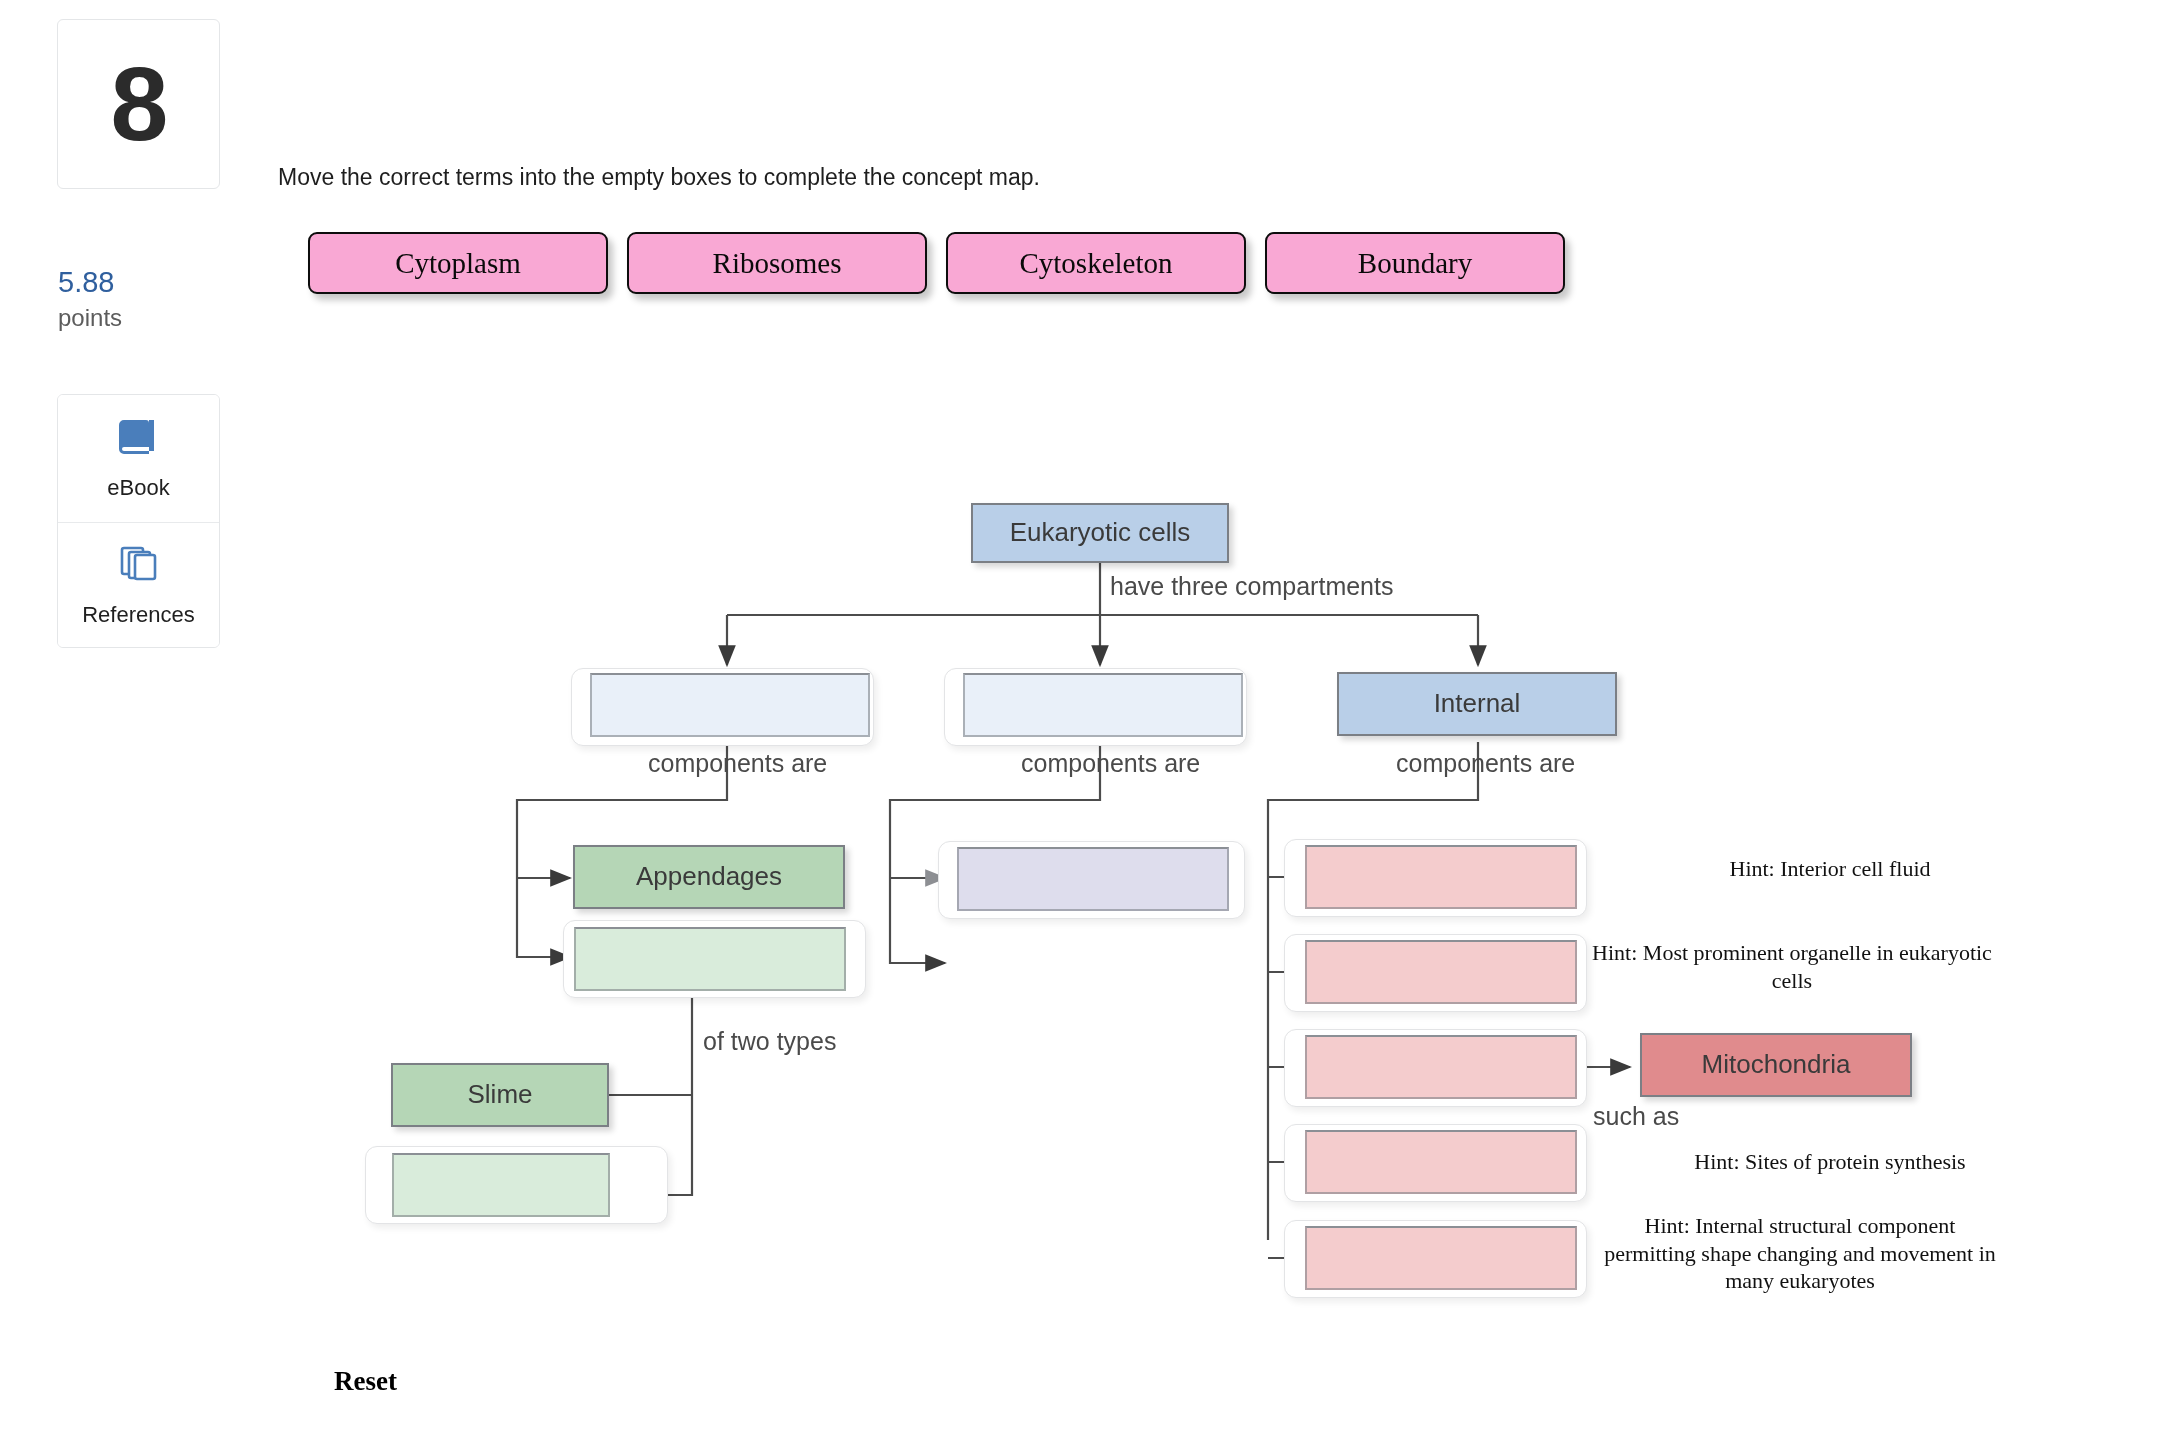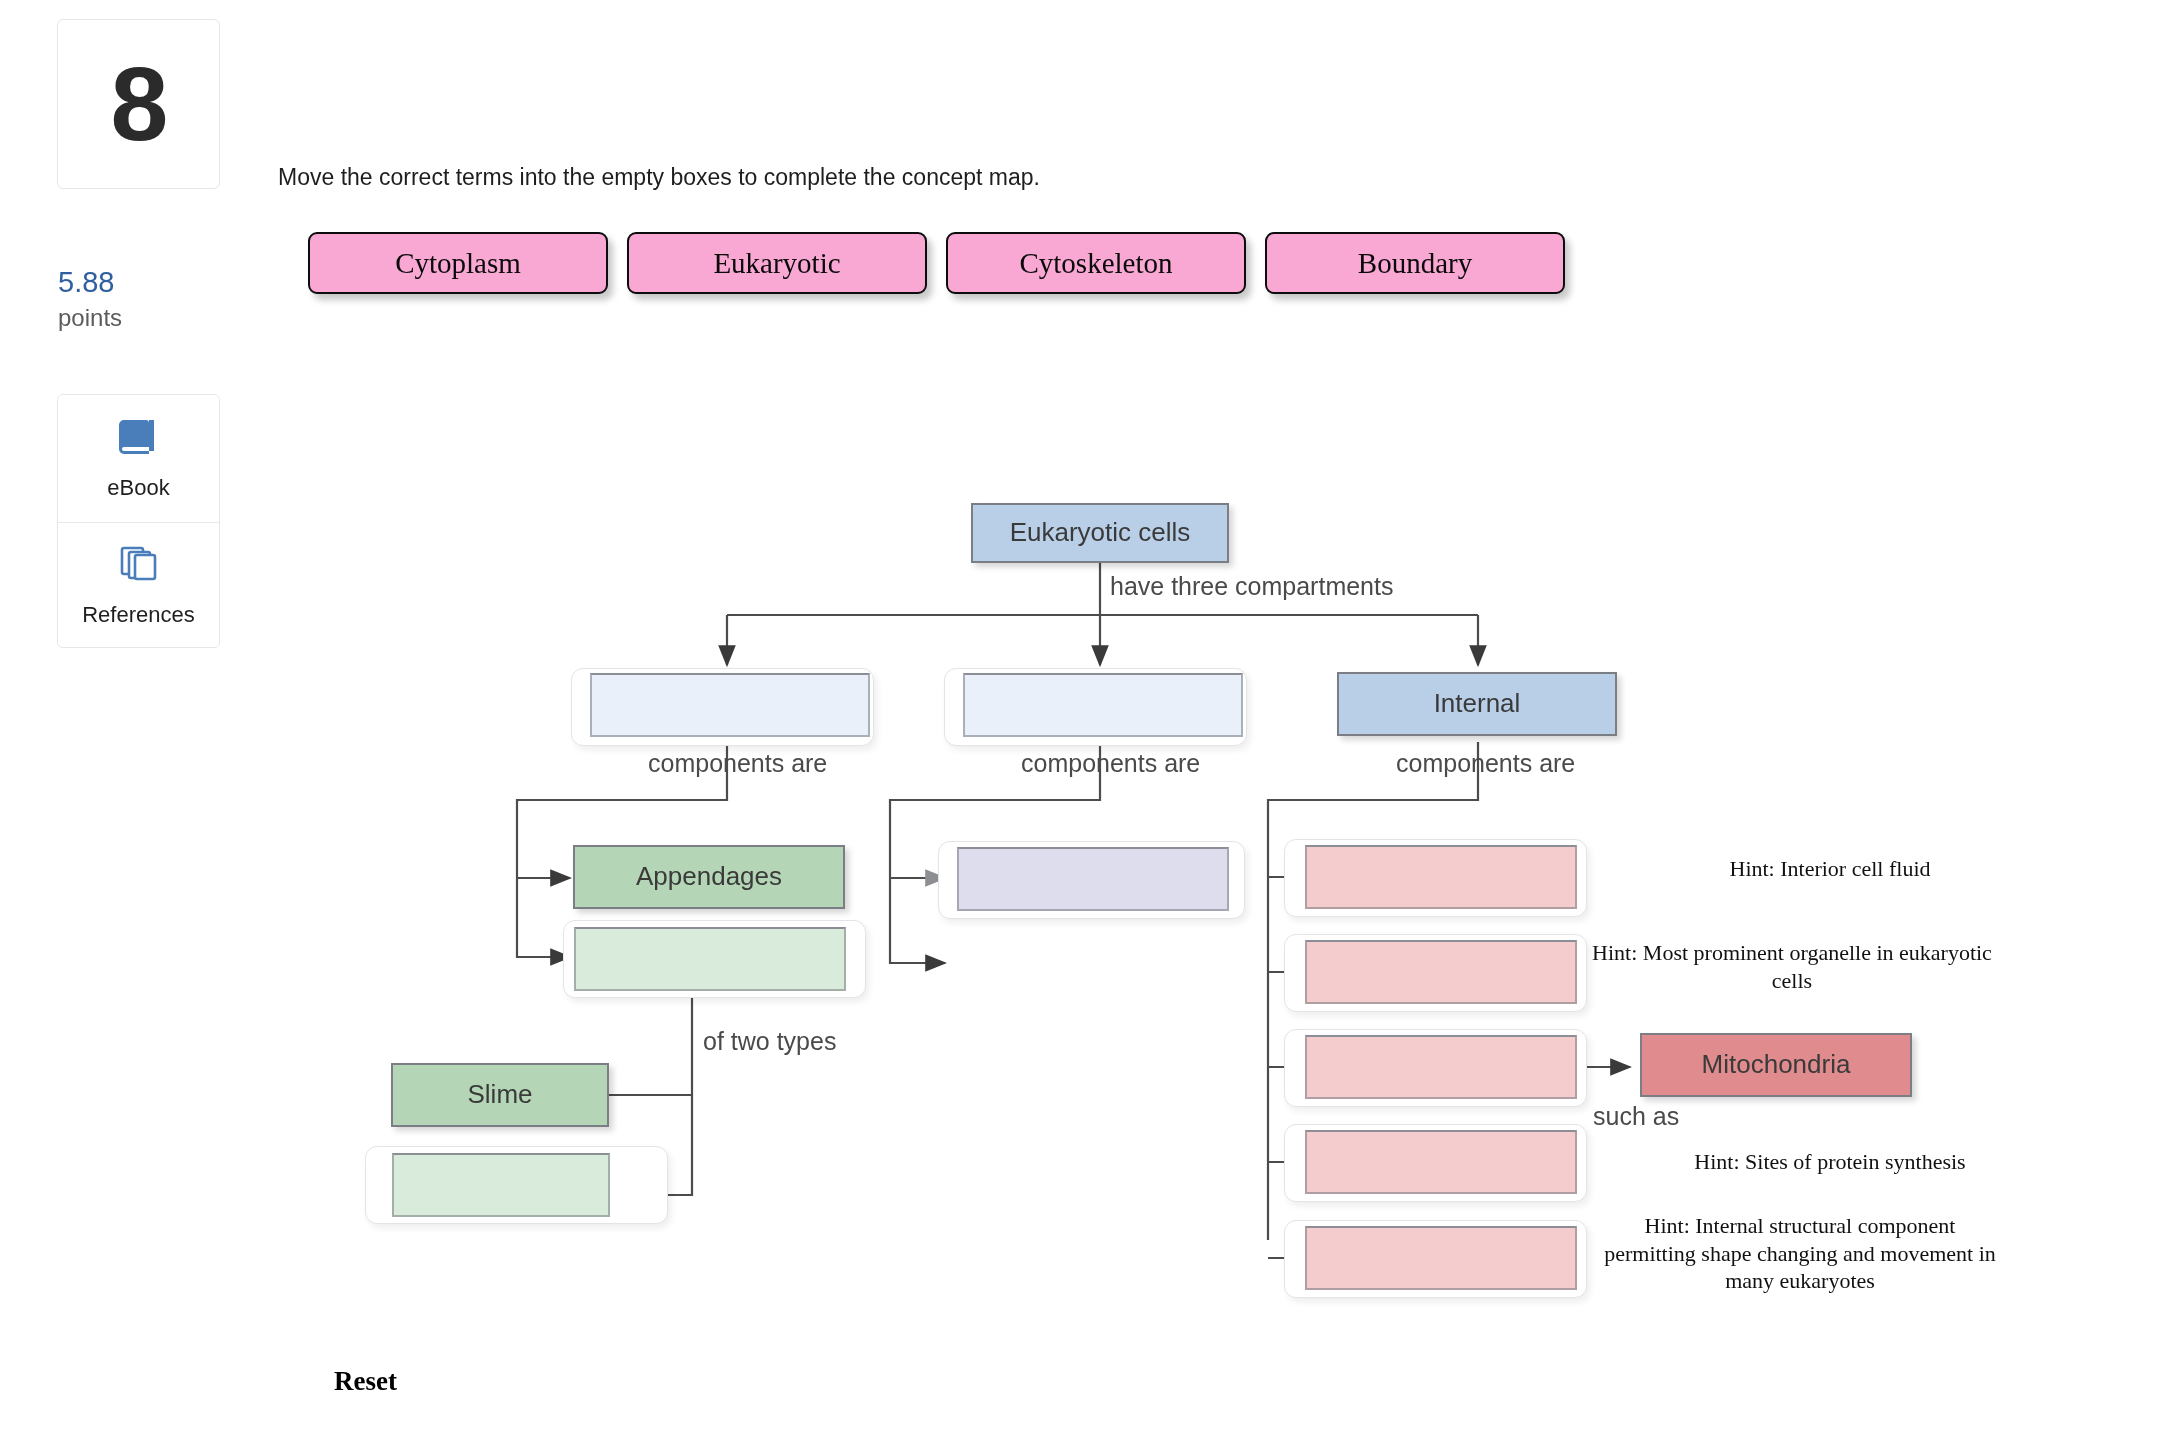--- a/index.html
+++ b/index.html
@@ -164,21 +164,21 @@
       </span>
       <span class="lbl">References</span>
     </div>
   </div>
 
   <div class="instruction">Move the correct terms into the empty boxes to complete the concept map.</div>
 
   <div class="chip-area">
     <div class="chip-row">
       <div class="chip">Cytoplasm</div>
-      <div class="chip">Eukaryotic</div>
+      <div class="chip">Ribosomes</div>
       <div class="chip">Cytoskeleton</div>
       <div class="chip">Boundary</div>
     </div>
   </div>
 
   <div class="map">
 
     <svg width="2174" height="1434">
       <defs>
         <marker id="ah" markerWidth="10" markerHeight="8" refX="9" refY="4" orient="auto">

